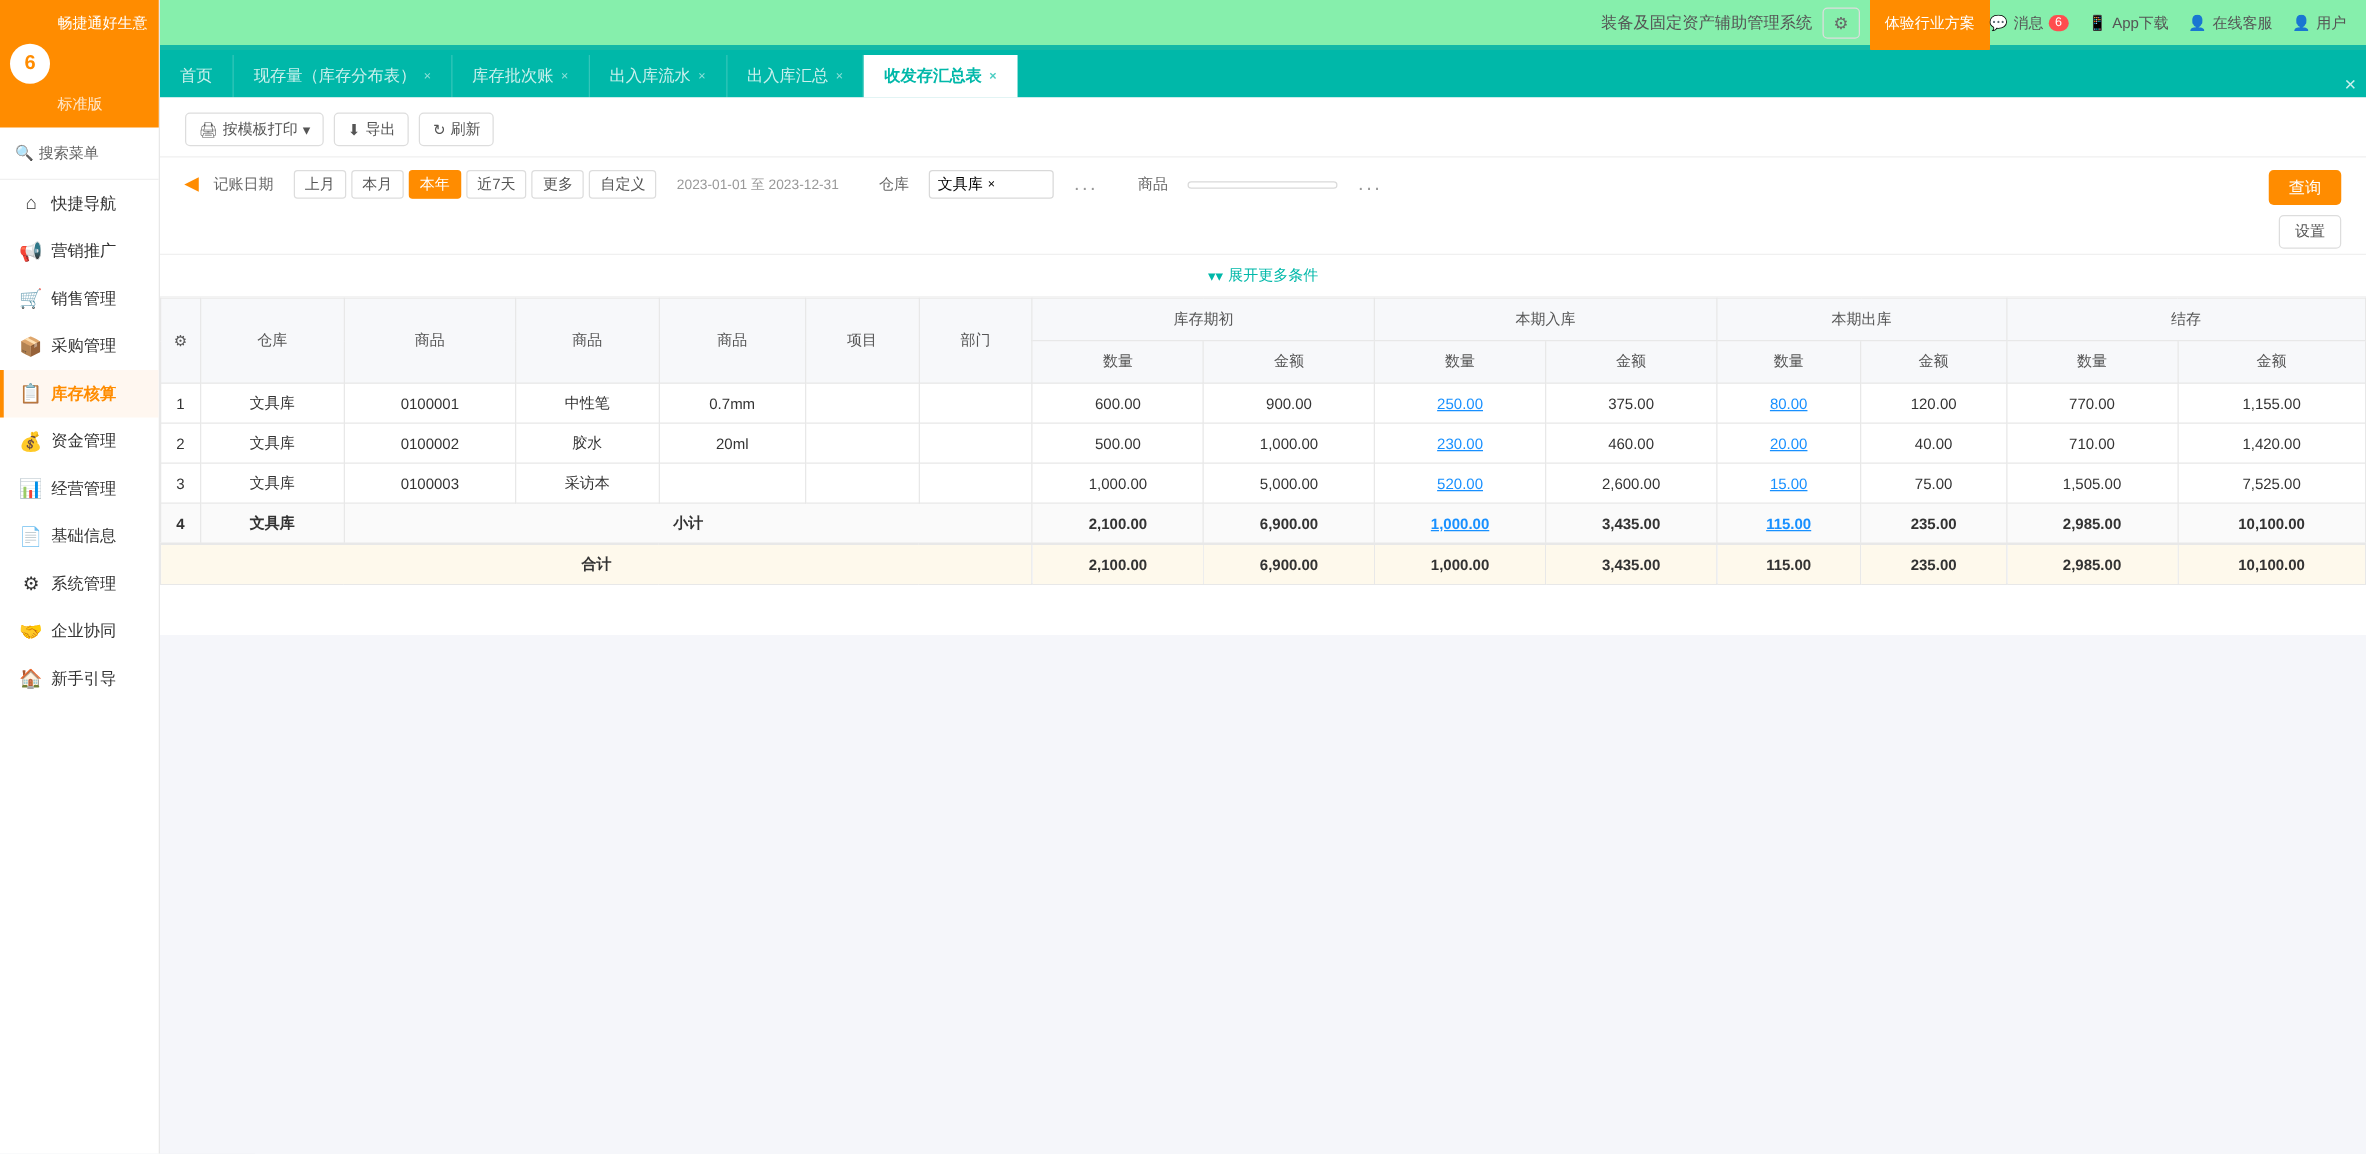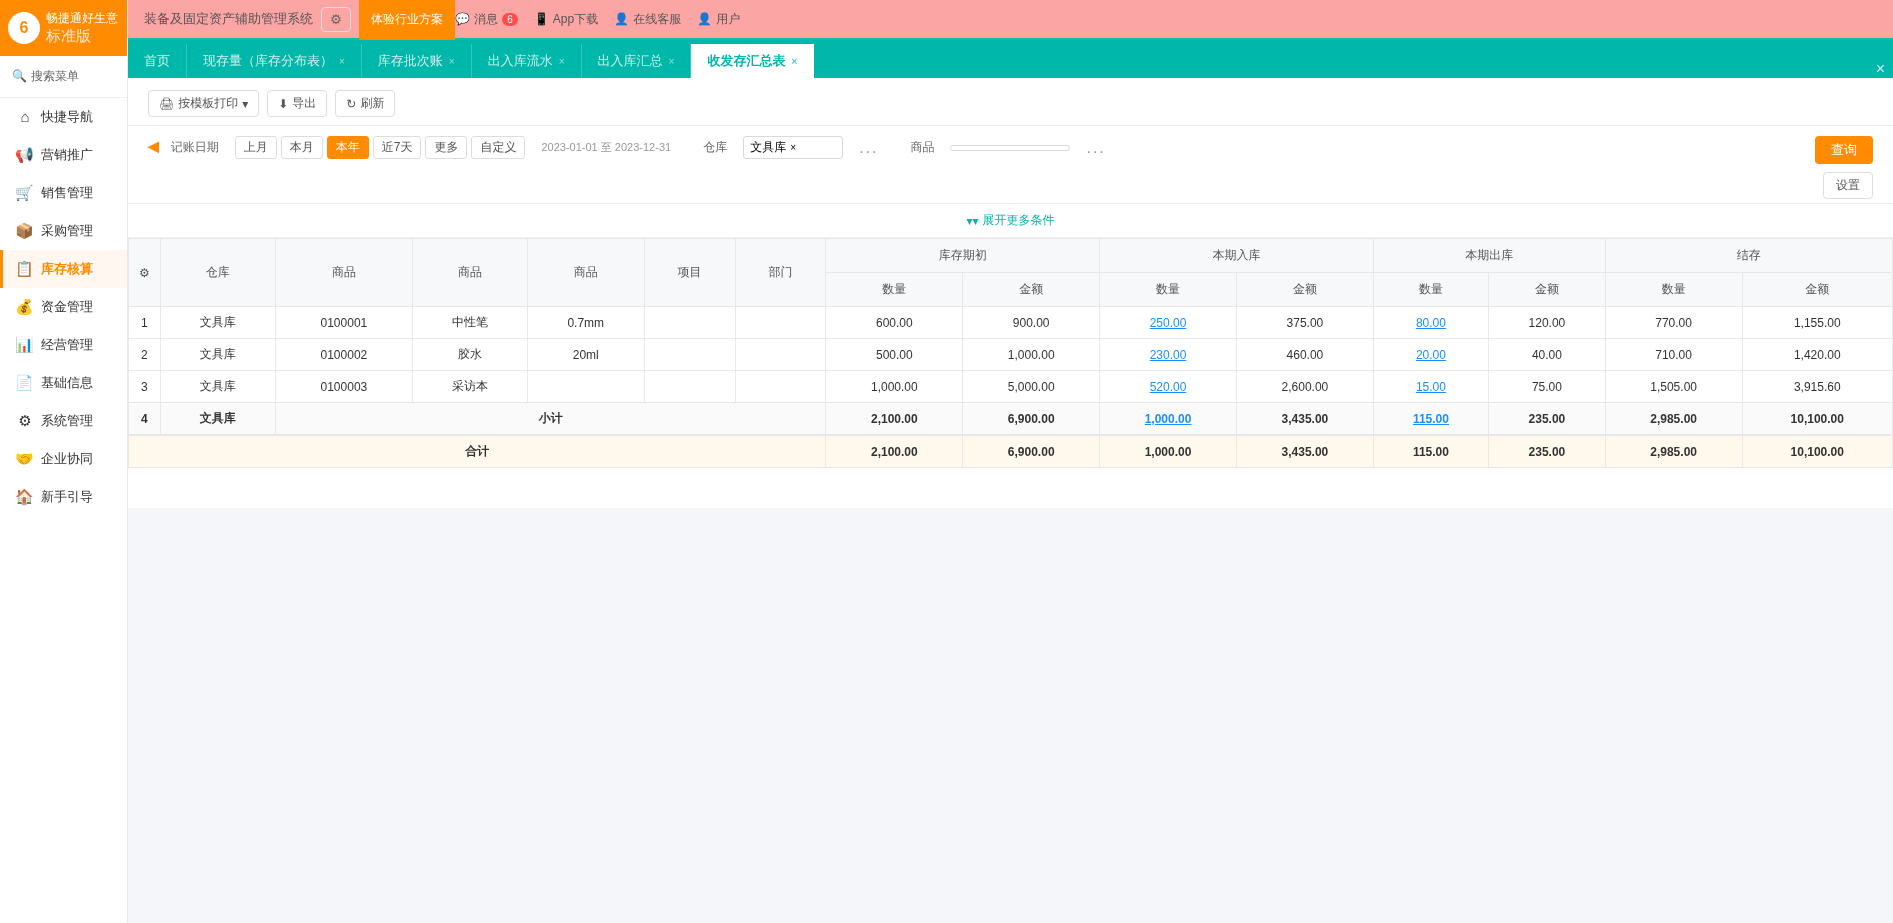--- a/index.html
+++ b/index.html
@@ -3,33 +3,33 @@
   <meta charset="utf-8">
   <style>
     * { box-sizing: border-box; margin: 0; padding: 0; }
     body { font-family: 'Microsoft YaHei', Arial, sans-serif; font-size: 13px; background: #f0f2f5; display: flex; height: 923px; overflow: hidden; }
 
     
     .sidebar { width: 128px; background: #fff; height: 100%; display: flex; flex-direction: column; border-right: 1px solid #e8e8e8; flex-shrink: 0; }
     .sidebar-logo { background: #ff8c00; color: #fff; padding: 10px 8px; display: flex; align-items: center; gap: 6px; min-height: 50px; }
     .sidebar-logo .logo-icon { width: 32px; height: 32px; background: #fff; border-radius: 50%; display: flex; align-items: center; justify-content: center; color: #ff8c00; font-weight: bold; font-size: 16px; flex-shrink: 0; }
     .sidebar-logo .logo-text { font-size: 12px; line-height: 1.4; color: #fff; }
-    .sidebar-badge { font-size: 15px; color: rgba(255,255,255,0.8); }
+    .sidebar-badge { font-size: 12px; color: rgba(255,255,255,0.8); margin-top: 48px; }
     .sidebar-search { padding: 8px; border-bottom: 1px solid #f0f0f0; }
     .sidebar-search-btn { width: 100%; background: none; border: none; cursor: pointer; display: flex; align-items: center; gap: 4px; color: #666; font-size: 12px; padding: 4px; }
     .sidebar-nav { flex: 1; overflow-y: auto; }
     .sidebar-item { display: flex; align-items: center; gap: 6px; padding: 10px 12px; cursor: pointer; color: #333; font-size: 13px; border-left: 3px solid transparent; }
     .sidebar-item.active { background: #fff7f0; color: #ff8c00; border-left-color: #ff8c00; font-weight: bold; }
     .sidebar-item .nav-icon { font-size: 15px; width: 20px; text-align: center; }
 
     
     .main { flex: 1; display: flex; flex-direction: column; overflow: hidden; }
 
     
-    .top-header { background: #fca5a5; height: 40px; display: flex; align-items: center; justify-content: flex-start; padding: 0 16px; border-bottom: 2px solid #14b8a6; flex-shrink: 0; }
+    .top-header { background: #86efac; height: 40px; display: flex; align-items: center; justify-content: flex-end; padding: 0 16px; border-bottom: 4px solid #14b8a6; flex-shrink: 0; }
     .top-header-left { display: flex; align-items: center; gap: 8px; }
     .header-actions { display: flex; align-items: center; gap: 16px; }
     .header-action-item { display: flex; align-items: center; gap: 4px; cursor: pointer; color: #555; font-size: 12px; }
     .trial-btn { background: #ff8c00; color: #fff; border: none; border-radius: 4px; padding: 16px 12px; font-size: 12px; cursor: pointer; }
     .settings-btn { background: none; border: 1px solid #ddd; border-radius: 4px; padding: 4px 8px; cursor: pointer; color: #666; }
     .badge { background: #ff4d4f; color: #fff; border-radius: 8px; font-size: 10px; padding: 1px 4px; min-width: 16px; text-align: center; }
 
     
     .tab-bar { background: #00b8a9; display: flex; align-items: flex-end; padding: 0; flex-shrink: 0; min-height: 38px; }
     .tab-item { padding: 8px 16px; color: rgba(255,255,255,0.8); cursor: pointer; font-size: 13px; display: flex; align-items: center; gap: 6px; white-space: nowrap; border-right: 1px solid rgba(255,255,255,0.2); }
@@ -327,21 +327,21 @@
       <td></td>
       <td></td>
       <td></td>
       <td>1,000.00</td>
       <td>5,000.00</td>
       <td><span class="num-link">520.00</span></td>
       <td>2,600.00</td>
       <td><span class="num-link">15.00</span></td>
       <td>75.00</td>
       <td>1,505.00</td>
-      <td>3,915.60</td>
+      <td>7,525.00</td>
     </tr>
               <tr class="subtotal">
     <td>4</td>
     <td><strong>文具库</strong></td>
     <td colspan="5"><strong>小计</strong></td>
     <td><strong>2,100.00</strong></td>
     <td><strong>6,900.00</strong></td>
     <td><span class="num-link"><strong>1,000.00</strong></span></td>
     <td><strong>3,435.00</strong></td>
     <td><span class="num-link"><strong>115.00</strong></span></td>

